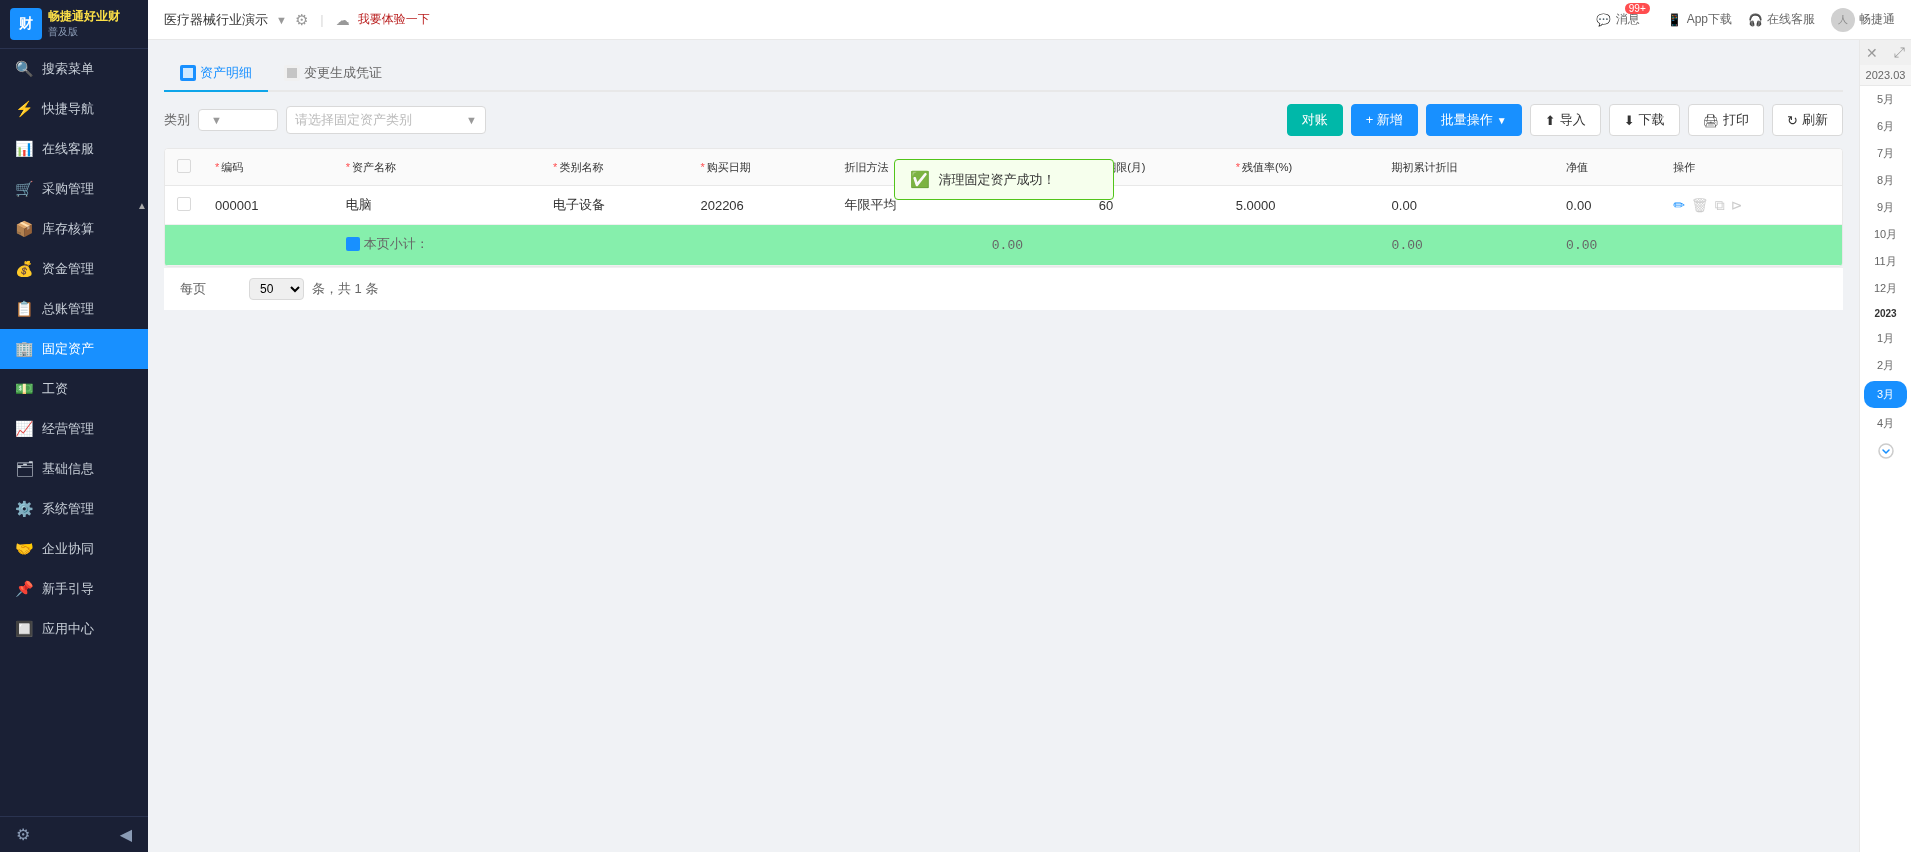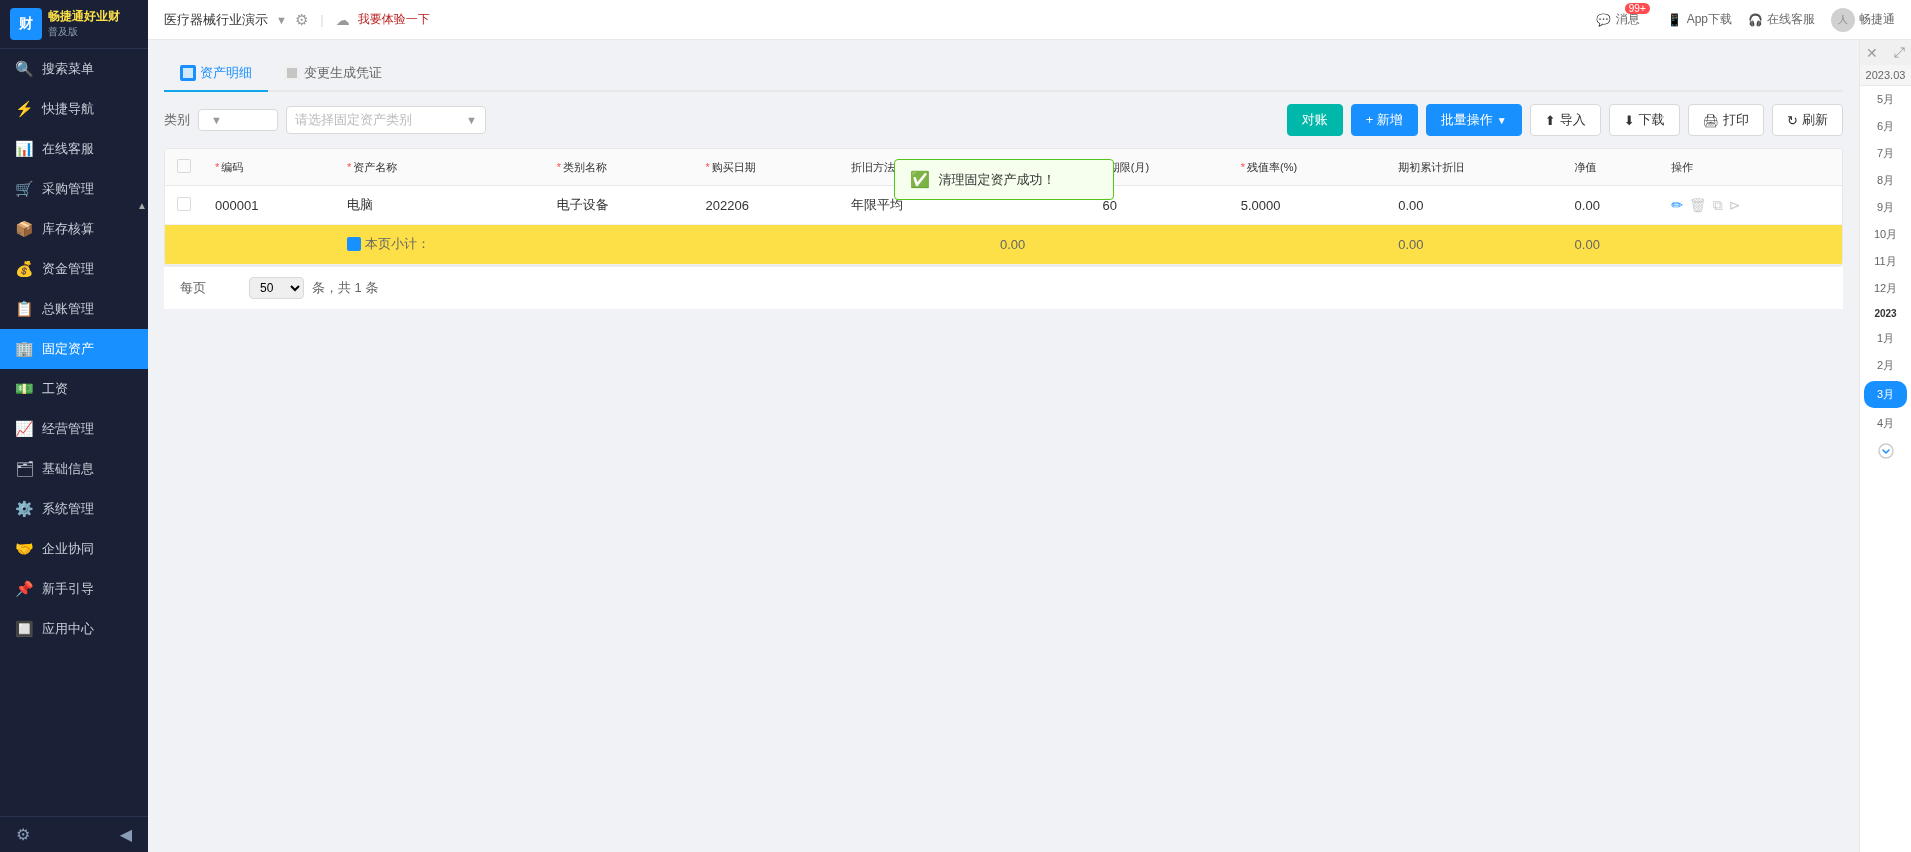--- a/index.html
+++ b/index.html
@@ -63,21 +63,21 @@
     .filter-select { display: flex; align-items: center; border: 1px solid #d9d9d9; border-radius: 4px; padding: 4px 8px; background: #fff; cursor: pointer; gap: 4px; min-width: 80px; font-size: 13px; color: #333; }
     .filter-input { display: flex; align-items: center; border: 1px solid #d9d9d9; border-radius: 4px; padding: 4px 8px; background: #fff; cursor: pointer; gap: 4px; min-width: 200px; font-size: 13px; color: #bbb; }
 
     
     .table-wrap { background: #fff; border-radius: 4px; border: 1px solid #e8e8e8; overflow: auto; }
     table { width: 100%; border-collapse: collapse; }
     th { background: #fafafa; padding: 10px 12px; text-align: left; font-size: 11px; color: #333; font-weight: normal; border-bottom: 1px solid #e8e8e8; white-space: nowrap; }
     td { padding: 10px 12px; font-size: 13px; color: #333; border-bottom: 1px solid #f0f0f0; white-space: nowrap; }
     .required-mark { color: #ff4d4f; margin-right: 2px; }
     .col-checkbox { width: 36px; text-align: center; }
-    .subtotal-row td { background: #fde047; color: #666; }
+    .subtotal-row td { background: #86efac; color: #666; font-family: Liberation Mono, monospace; }
 
     
     .success-toast { border: 1px solid #52c41a; background: #f6ffed; border-radius: 4px; padding: 10px 16px; display: flex; align-items: center; gap: 8px; font-size: 13px; color: #333; position: relative; }
     .toast-icon { color: #52c41a; font-size: 16px; }
 
     
     .action-icons { display: flex; gap: 6px; }
     .action-icon { color: #1890ff; cursor: pointer; font-size: 14px; }
     .action-icon.disabled { color: #ccc; cursor: not-allowed; }
 

